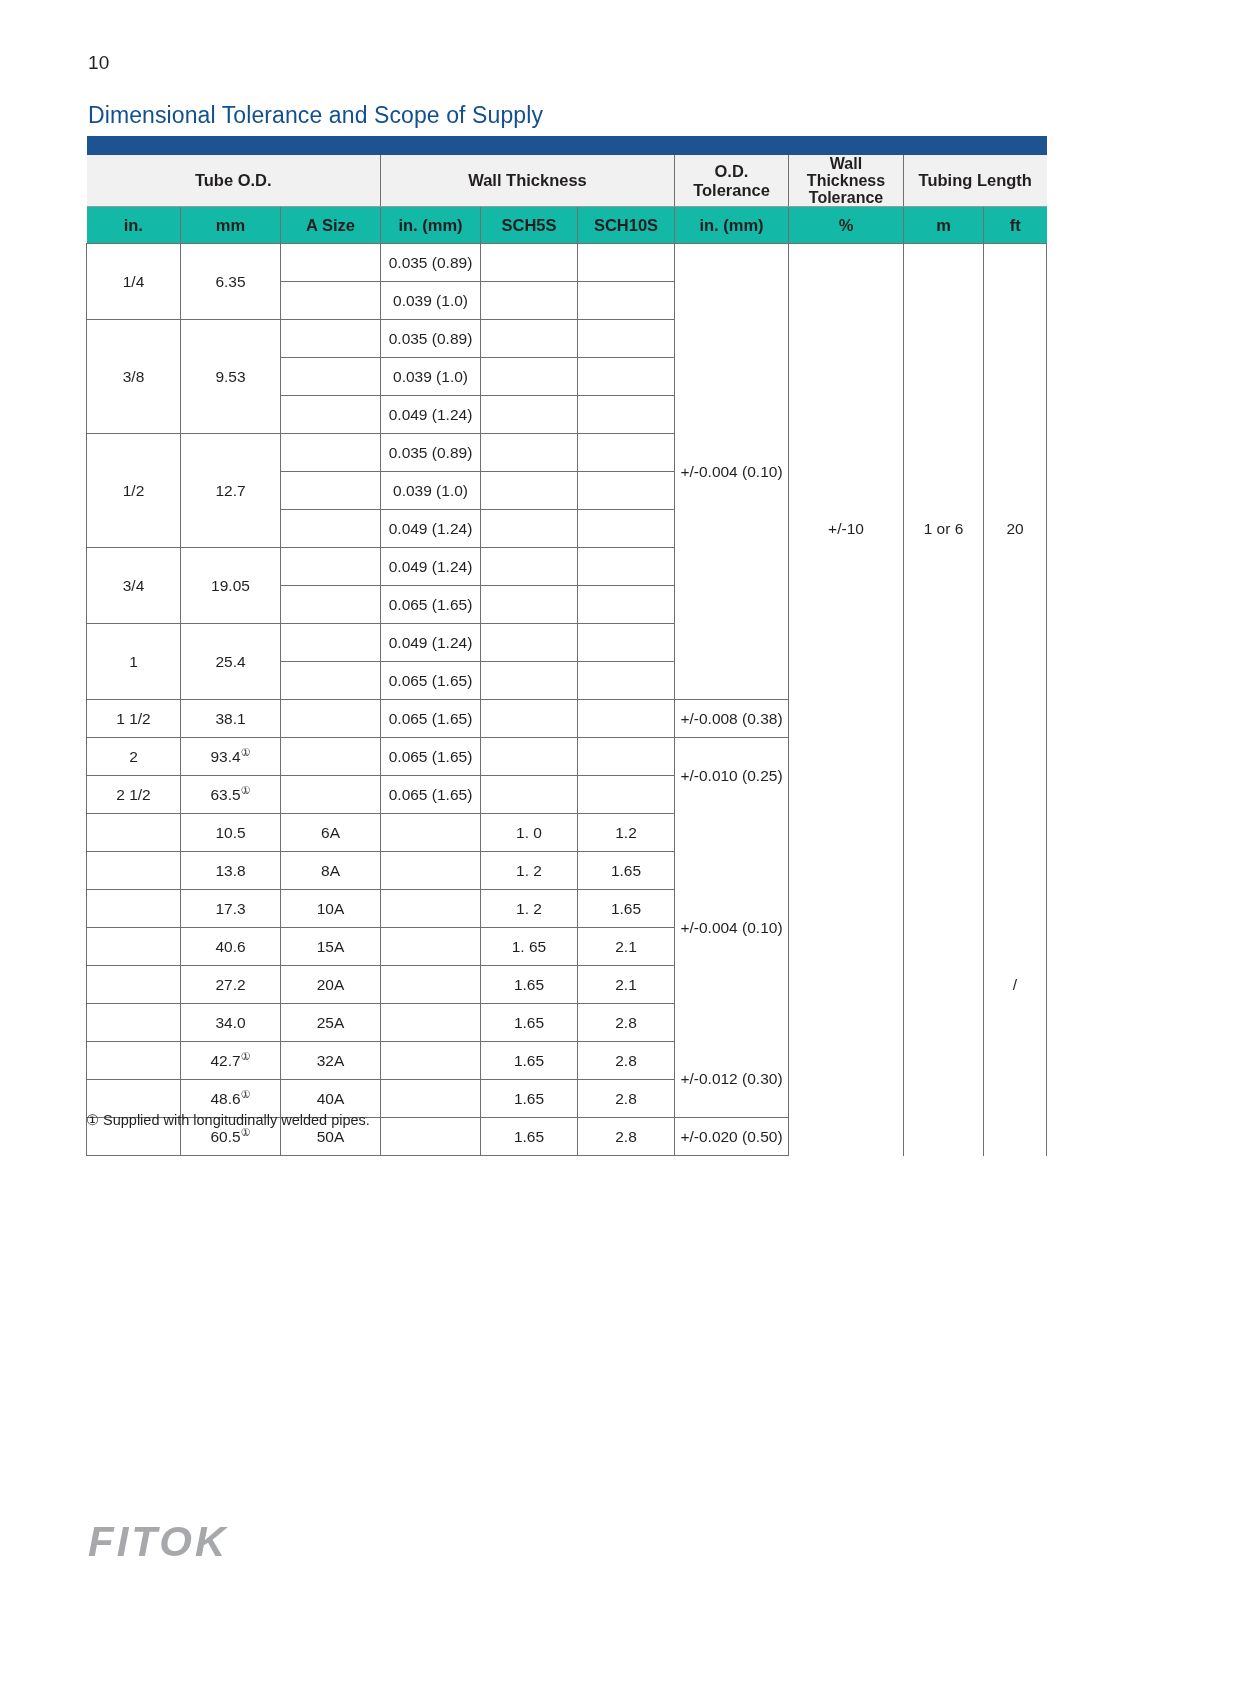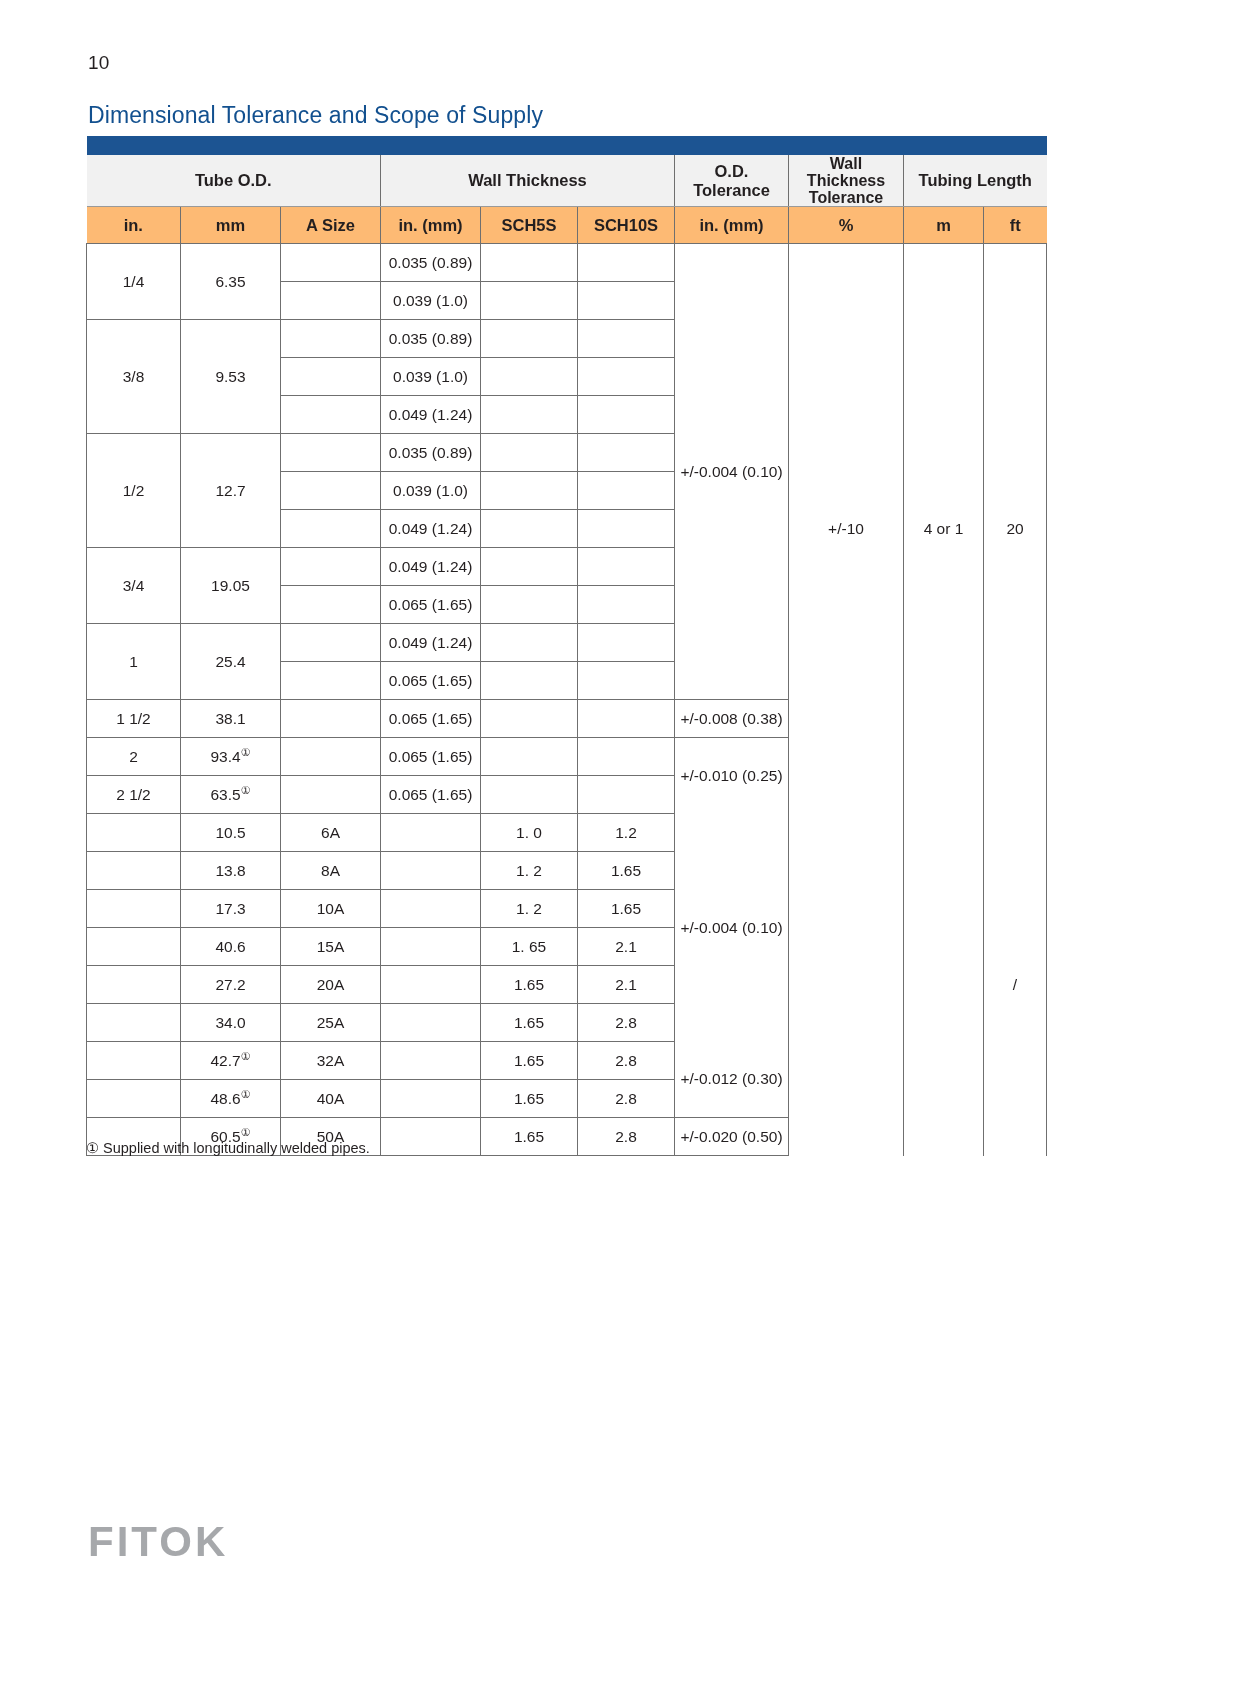--- a/index.html
+++ b/index.html
@@ -73,21 +73,21 @@
     font-size: 16.5px;
     height: 40px;
     border-top: none;
     border-left: none;
     border-right: none;
     border-bottom: 1px solid #9a9a9a;
   }
   tr.hdr1 td.vsep { border-right: 1px solid #6f6f6f; }
   tr.hdr1 td.tight { font-size: 16px; line-height: 17px; }
   tr.hdr2 td {
-    background: #fdba74;
+    background: #14b8a6;
     font-weight: bold;
     font-size: 16.5px;
     height: 36px;
     border-top: none;
     border-left: none;
     border-right: none;
     border-bottom: 1px solid #6f6f6f;
   }
   tr.hdr2 td.vsep { border-right: 1px solid #6f6f6f; }
   tbody td {
@@ -106,31 +106,31 @@
     font-size: 11px;
     vertical-align: super;
     line-height: 0;
   }
   .footnote {
     position: absolute;
     left: 86px;
     top: 1112px;
     font-size: 14.5px;
     color: #231f20;
-    margin-top: 28px;
   }
   .brand {
     position: absolute;
     left: 88px;
     top: 1518px;
     font-size: 42px;
     font-weight: bold;
     letter-spacing: 3px;
     color: #a6a8ab;
     font-family: "Liberation Sans", sans-serif;
+    font-style: italic;
   }
 </style>
 </head>
 <body>
 
 <div class="page">
 
   <div class="page-number">10</div>
 
   <div class="section-title">Dimensional Tolerance and Scope of Supply</div>
@@ -182,21 +182,21 @@
 
         <tr>
           <td rowspan="2" class="vr group-top group-bot">1/4</td>
           <td rowspan="2" class="vr group-top group-bot">6.35</td>
           <td class="vr group-top"></td>
           <td class="vr group-top">0.035 (0.89)</td>
           <td class="vr group-top"></td>
           <td class="vr group-top"></td>
           <td rowspan="12" class="vr nb group-top group-bot">+/-0.004 (0.10)</td>
           <td rowspan="15" class="vr nb group-top group-bot">+/-10</td>
-          <td rowspan="15" class="vr nb group-top group-bot">4 or 1</td>
+          <td rowspan="15" class="vr nb group-top group-bot">1 or 6</td>
           <td rowspan="15" class="nb group-top group-bot">20</td>
         </tr>
         <tr>
           <td class="vr group-bot"></td>
           <td class="vr group-bot">0.039 (1.0)</td>
           <td class="vr group-bot"></td>
           <td class="vr group-bot"></td>
         </tr>
 
         <tr>

